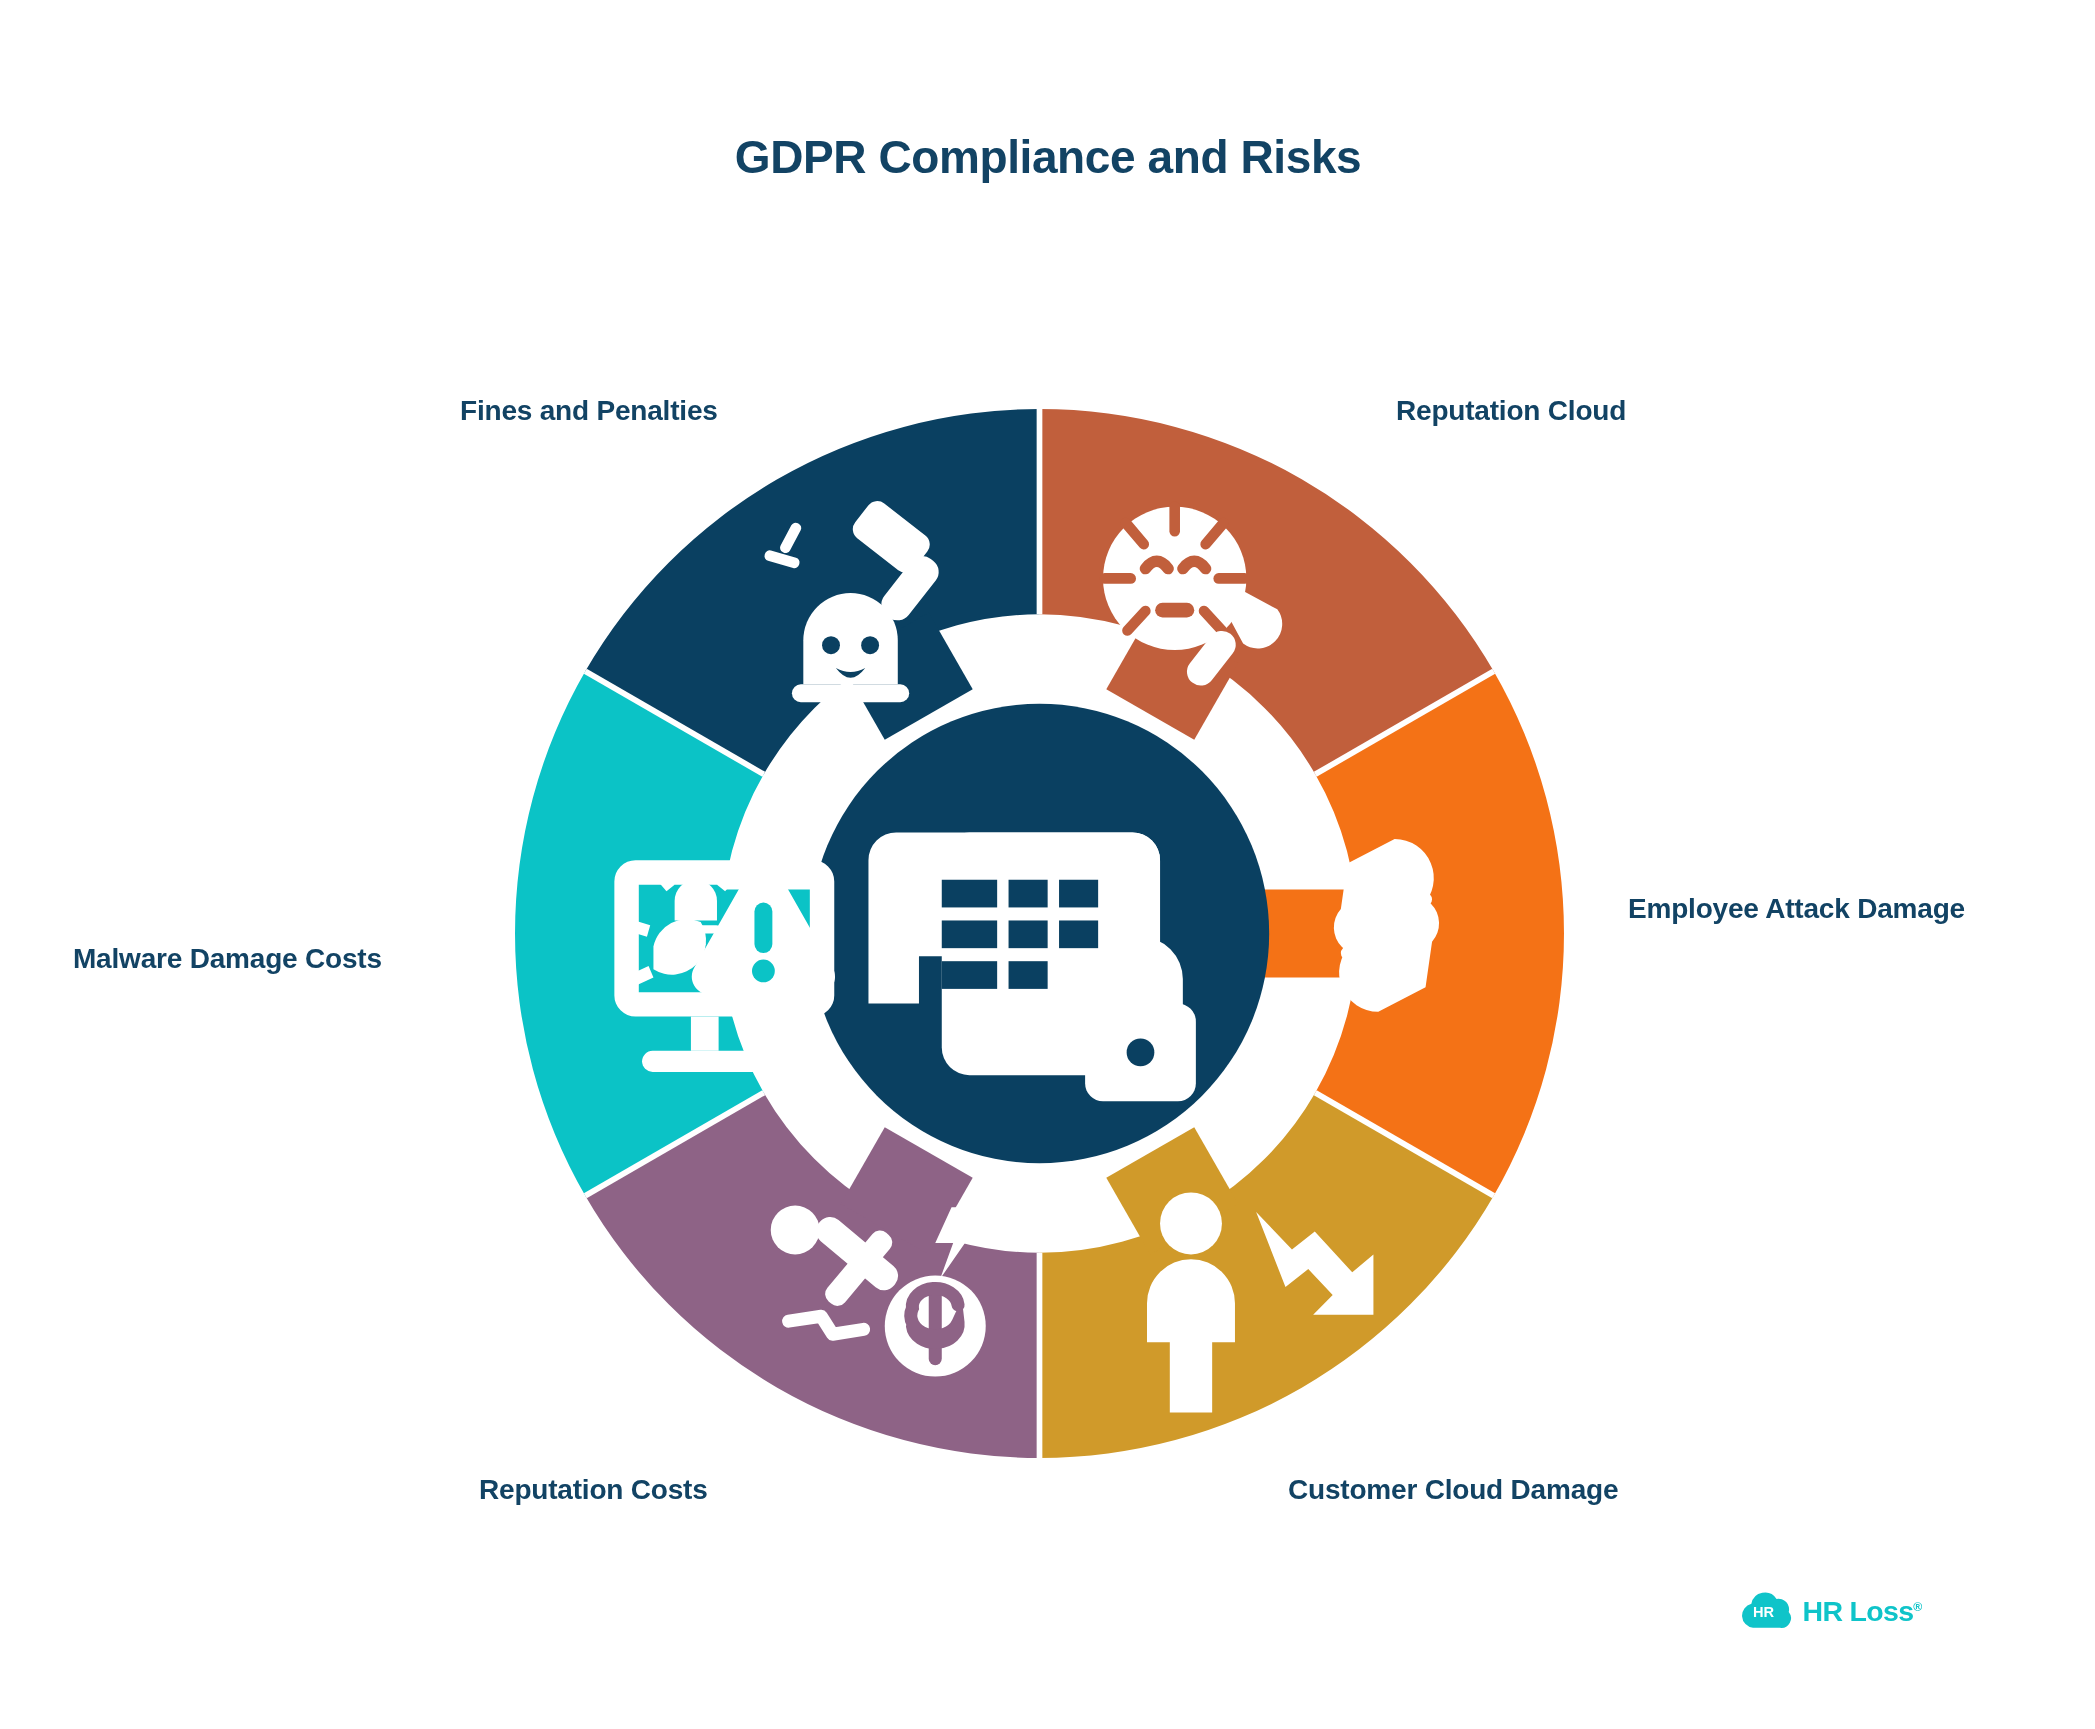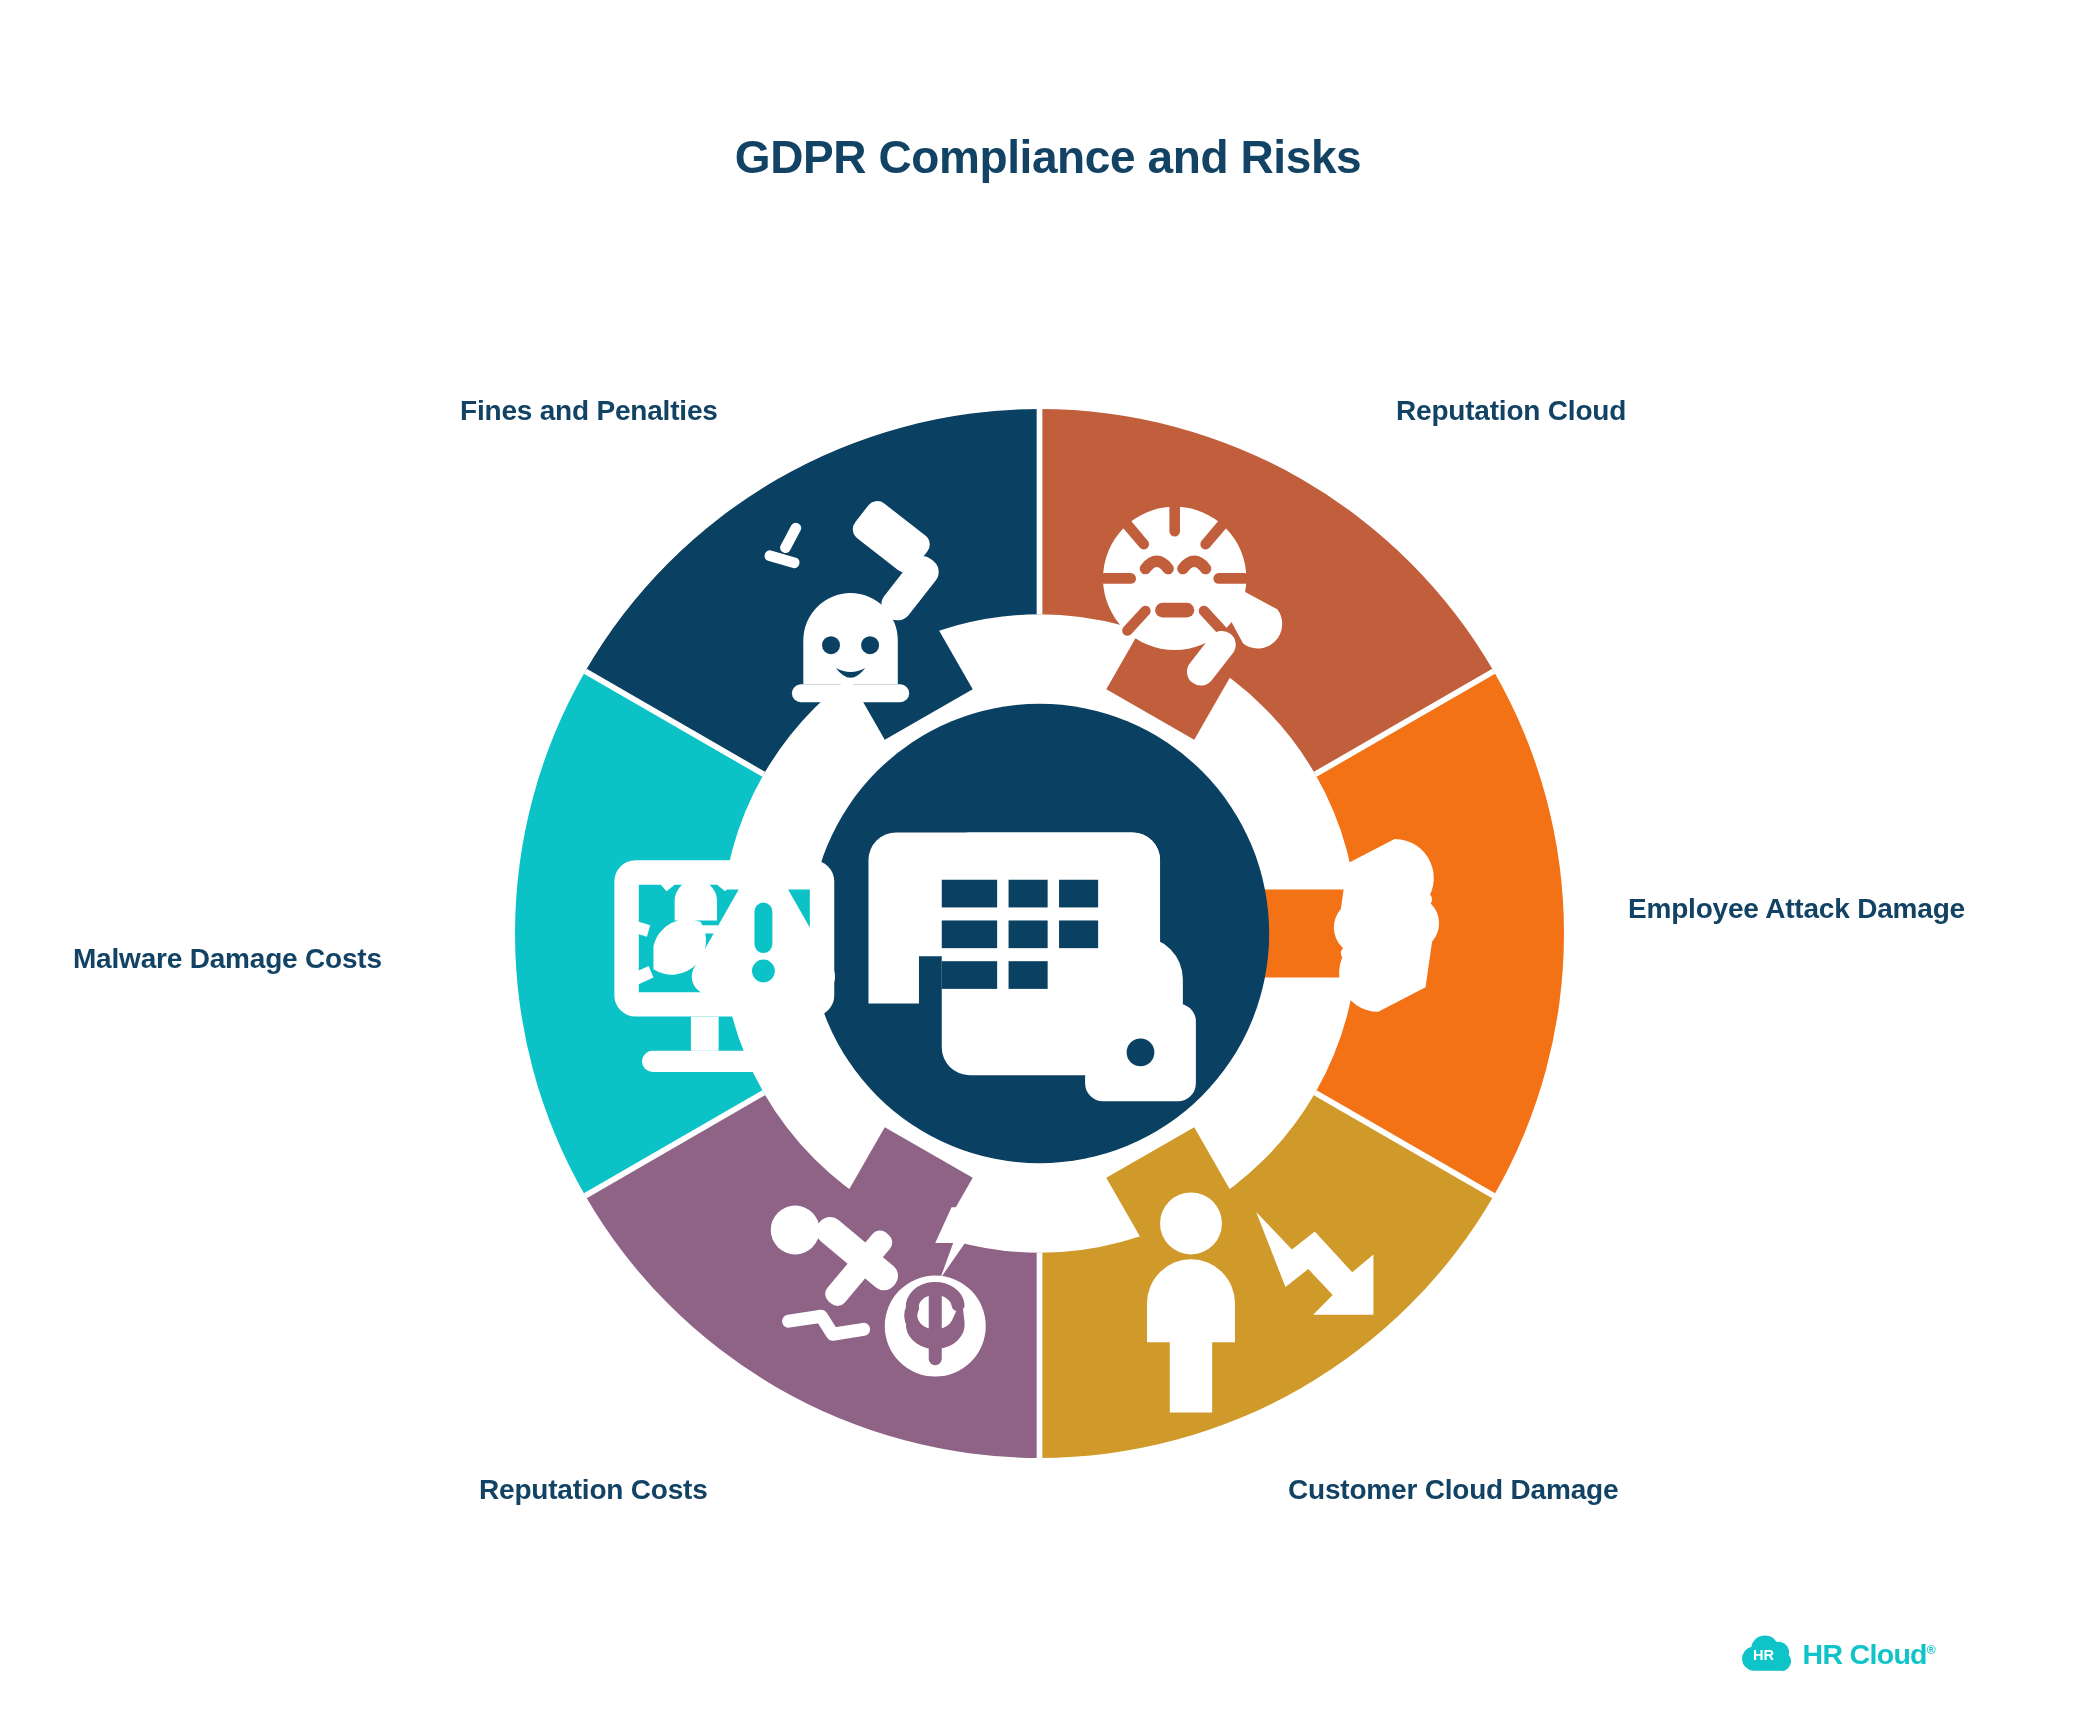--- a/index.html
+++ b/index.html
@@ -59,21 +59,20 @@
   .lbl-malware        { left: 73px;   top: 943px; }
 
   
   #hr-logo {
     position: absolute;
     left: 1740px;
     top: 1592px;
     display: flex;
     align-items: center;
     gap: 10.6px;
-    margin-top: 43px;
   }
   #hr-logo .cloud-mark { width: 52px; height: 39px; display: block; }
   #hr-logo .wordmark {
     font-size: 28.5px;
     font-weight: bold;
     color: #0FC4C9;
     letter-spacing: -0.7px;
     position: relative;
     line-height: 1;
   }
@@ -335,16 +334,16 @@
 <div id="hr-logo">
   <svg class="cloud-mark" viewBox="0 0 128 96" xmlns="http://www.w3.org/2000/svg">
     <path d="M 32 88
              a 30 30 0 0 1 -4 -59
              a 34 34 0 0 1 62 -12
              a 26 26 0 0 1 30 32
              a 24 24 0 0 1 -22 39 Z" fill="#0FC4C9"></path>
     <text x="58" y="62" font-family="Liberation Sans, sans-serif" font-size="36" font-weight="bold" fill="#FFFFFF" text-anchor="middle">HR</text>
   </svg>
   <div class="wordmark">
-    <span>HR Cloud</span><span class="regmark">®</span>
+    <span>HR Loss</span><span class="regmark">®</span>
   </div>
 </div>
 
 
 </body></html>

